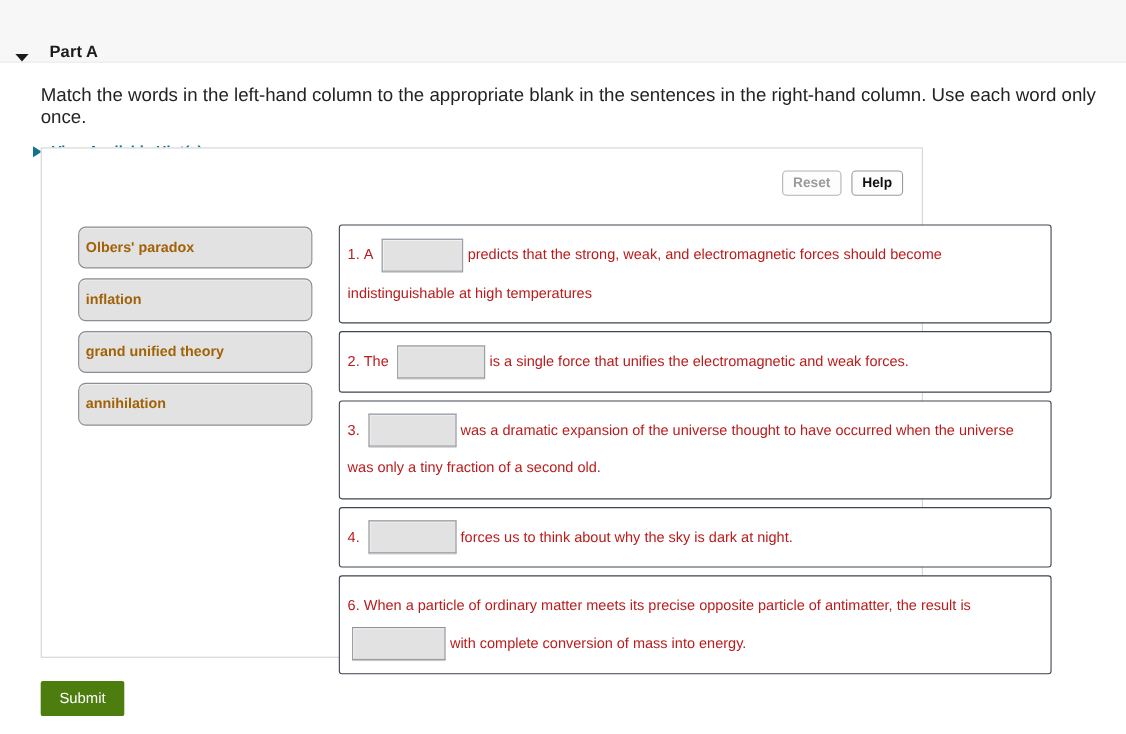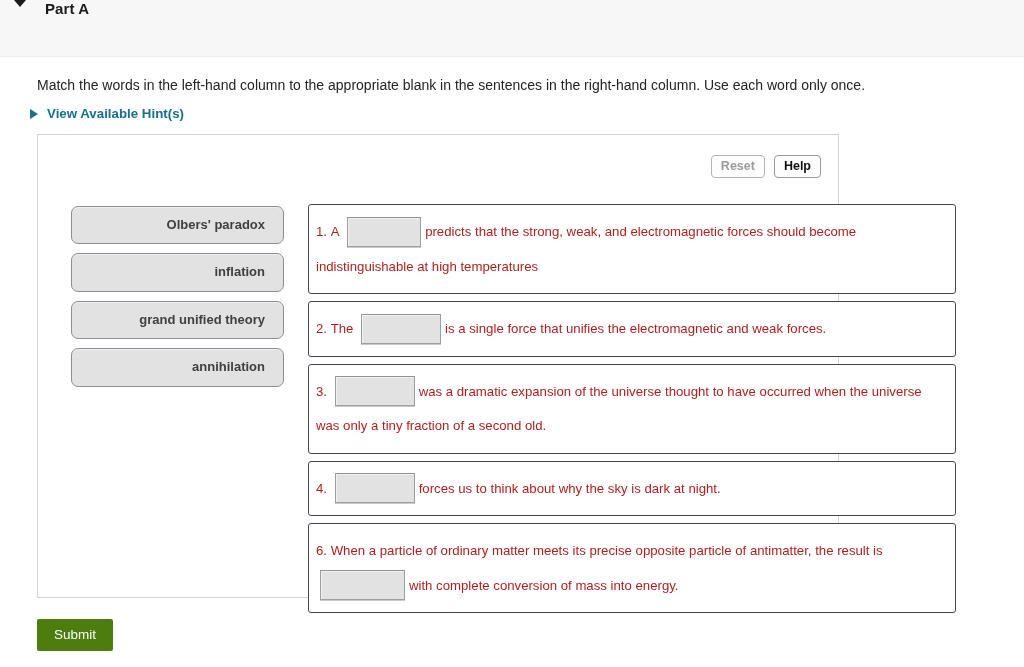--- a/index.html
+++ b/index.html
@@ -10,42 +10,42 @@
     font-family: "Liberation Sans", sans-serif;
     color: #1b1b1b;
     overflow: hidden;
   }
 
   
   .part-header {
     height: 57px;
     background: #f7f7f7;
     display: flex;
-    align-items: flex-start;
+    align-items: flex-end;
     padding-left: 10px;
     border-bottom: 1px solid #ececec;
   }
   .disclosure-tri {
     width: 0; height: 0;
     border-left: 6px solid transparent;
     border-right: 6px solid transparent;
     border-top: 7px solid #1b1b1b;
     margin-right: 19px;
     margin-left: 4px;
   }
   .part-title {
     font-size: 15px;
     font-weight: bold;
     letter-spacing: .1px;
   }
 
   
   .instructions {
     margin: 20px 4px 0 37px;
-    font-size: 14px;
+    font-size: 17px;
     color: #232323;
   }
   .hint-row {
     margin: 13px 0 0 30px;
     display: flex;
     align-items: center;
     cursor: pointer;
     width: max-content;
   }
   .hint-tri {
@@ -98,25 +98,25 @@
     top: 71px;
     width: 213px;
     display: flex;
     flex-direction: column;
     gap: 9px;
   }
   .word-tile {
     background: #e2e2e2;
     border: 1.6px solid #8a8d96;
     border-radius: 7px;
-    text-align: right;
+    text-align: left;
     font-size: 13px;
     font-weight: bold;
-    color: #404040;
-    padding: 9px 18px;
+    color: #a16207;
+    padding: 9px 6px;
     cursor: grab;
     line-height: 1.42;
     box-shadow: inset 0 1px 0 #f1f1f1;
   }
 
   
   .sentences {
     position: absolute;
     left: 270px;
     top: 69px;

